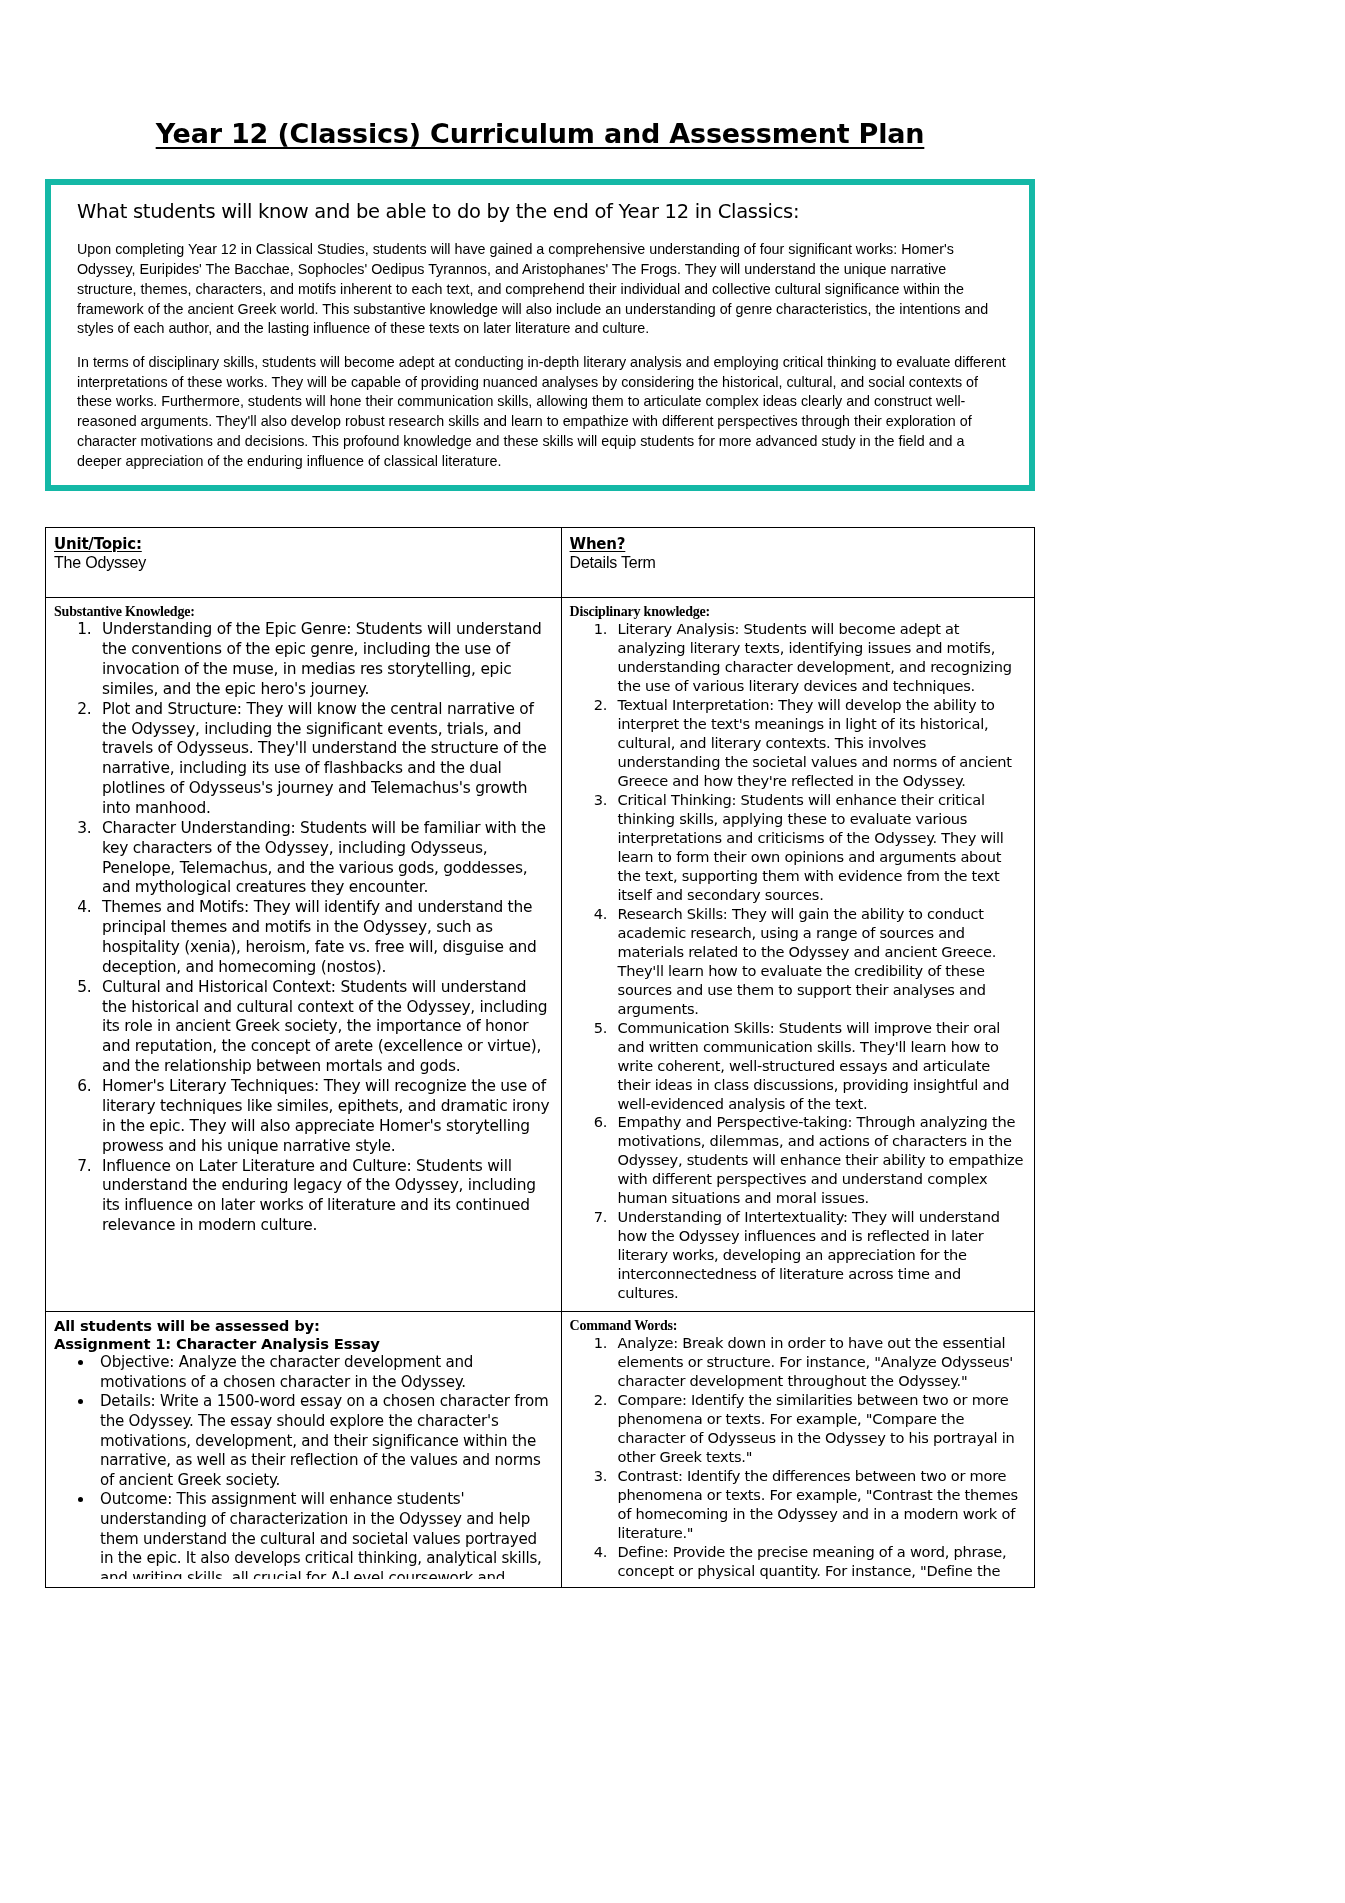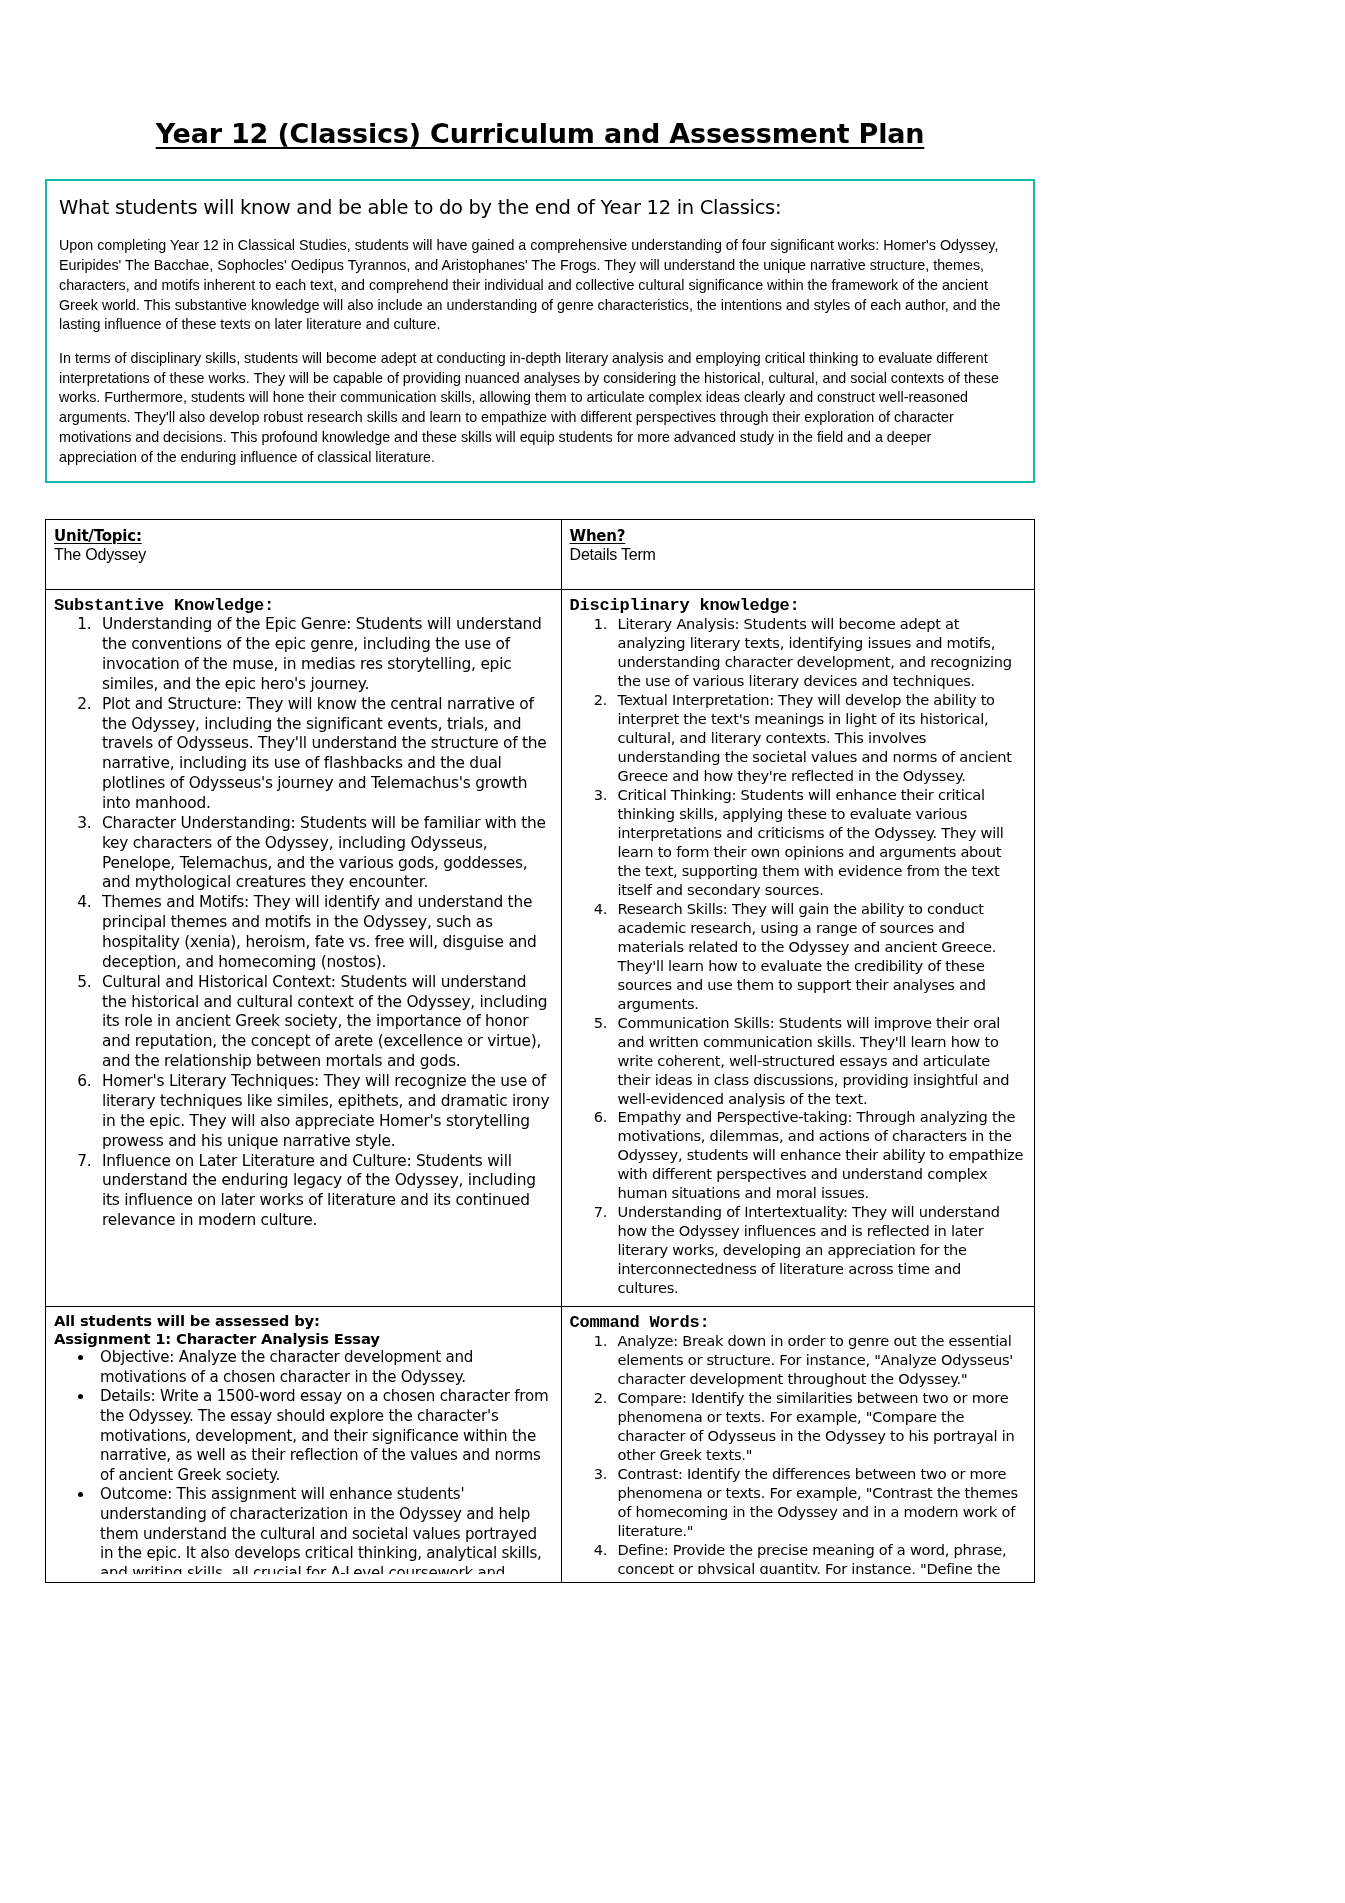--- a/index.html
+++ b/index.html
@@ -29,23 +29,23 @@
     text-align: center;
     text-decoration: underline;
     text-underline-offset: 4px;
     letter-spacing: -0.2px;
     margin: 0 0 30px 0;
     padding: 0;
     line-height: 1.15;
   }
   
   .intro-box {
-    border: 2px solid #14b8a6;
+    border: 6px solid #14b8a6;
     box-sizing: border-box;
-    padding: 12px 13px 14px 12px;
+    padding: 12px 13px 14px 26px;
     margin-bottom: 36px;
   }
   .intro-heading {
     font-family: "DejaVu Sans", sans-serif;
     font-size: 19.5px;
     line-height: 1.3;
     margin: 2px 0 16px 0;
     letter-spacing: -0.3px;
   }
   .intro-para {
@@ -82,23 +82,23 @@
   }
   .cell-sub {
     font-family: Liberation Sans, sans-serif;
     font-size: 16px;
     margin: 0 0 2px 0;
     letter-spacing: -0.2px;
   }
   .hdr-cell { height: 56px; }
 
   .section-label {
-    font-family: Liberation Mono, monospace;
-    font-weight: bold;
-    font-size: 17px;
+    font-family: Liberation Serif, serif;
+    font-weight: bold;
+    font-size: 14px;
     margin: 1px 0 0 0;
     letter-spacing: -0.2px;
   }
 
   
   ol.kn-list {
     margin: 0;
     padding-left: 42px;
     list-style-position: outside;
   }
@@ -199,21 +199,21 @@
                 <li><span class="b">Objective:</span><span> Analyze the character development and motivations of a chosen character in the Odyssey.</span></li>
                 <li><span class="b">Details:</span><span> Write a 1500-word essay on a chosen character from the Odyssey. The essay should explore the character's motivations, development, and their significance within the narrative, as well as their reflection of the values and norms of ancient Greek society.</span></li>
                 <li><span class="b">Outcome:</span><span> This assignment will enhance students' understanding of characterization in the Odyssey and help them understand the cultural and societal values portrayed in the epic. It also develops critical thinking, analytical skills, and writing skills, all crucial for A-Level coursework and exams.</span></li>
               </ul>
         </div>
       </td>
       <td class="col-right">
         <div class="clip-bottom">
           <div class="section-label">Command Words:</div>
           <ol class="kn-list small">
-                <li><span class="b">Analyze:</span><span> Break down in order to genre out the essential elements or structure. For instance, "Analyze Odysseus' character development throughout the Odyssey."</span></li>
+                <li><span class="b">Analyze:</span><span> Break down in order to have out the essential elements or structure. For instance, "Analyze Odysseus' character development throughout the Odyssey."</span></li>
                 <li><span class="b">Compare:</span><span> Identify the similarities between two or more phenomena or texts. For example, "Compare the character of Odysseus in the Odyssey to his portrayal in other Greek texts."</span></li>
                 <li><span class="b">Contrast:</span><span> Identify the differences between two or more phenomena or texts. For example, "Contrast the themes of homecoming in the Odyssey and in a modern work of literature."</span></li>
                 <li><span class="b">Define:</span><span> Provide the precise meaning of a word, phrase, concept or physical quantity. For instance, "Define the concept of 'xenia' in the context of the Odyssey."</span></li>
               </ol>
         </div>
       </td>
     </tr>
   </tbody>
     </table>
 

